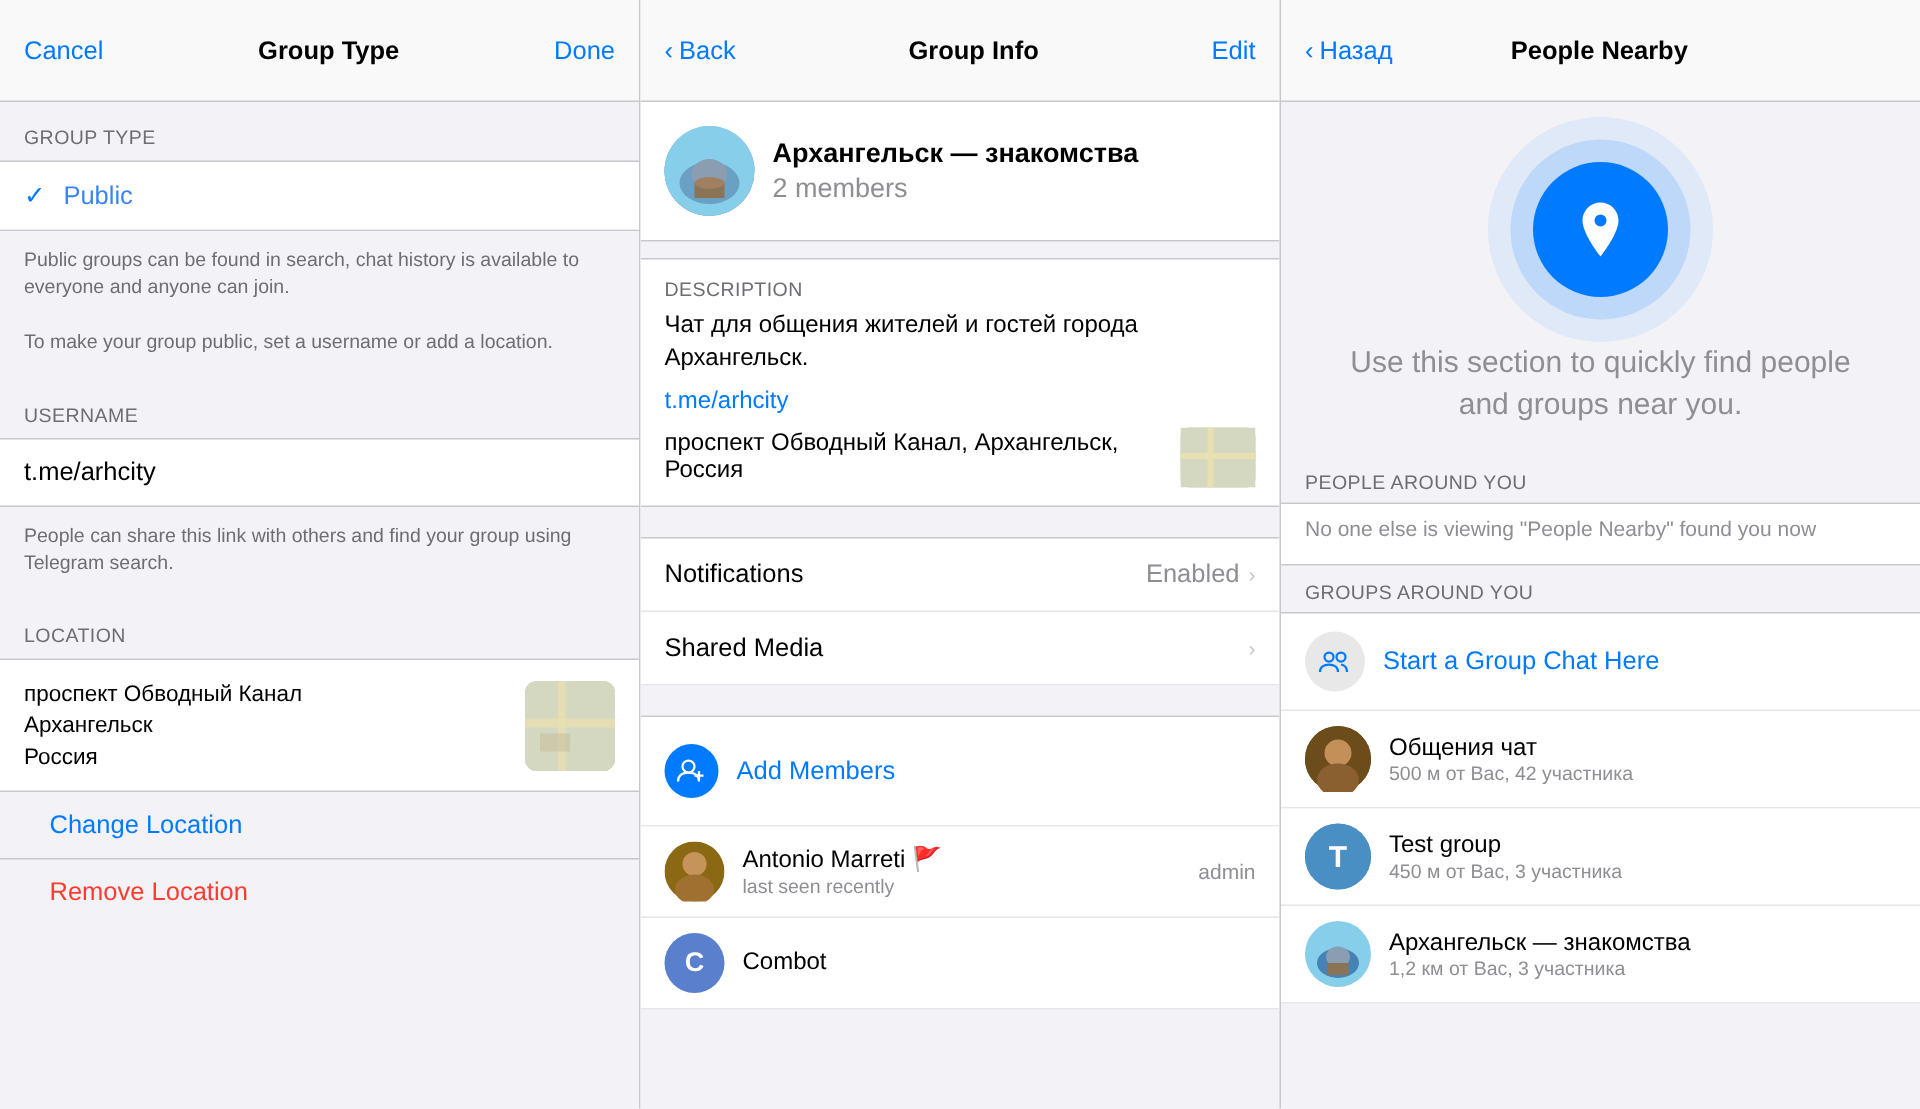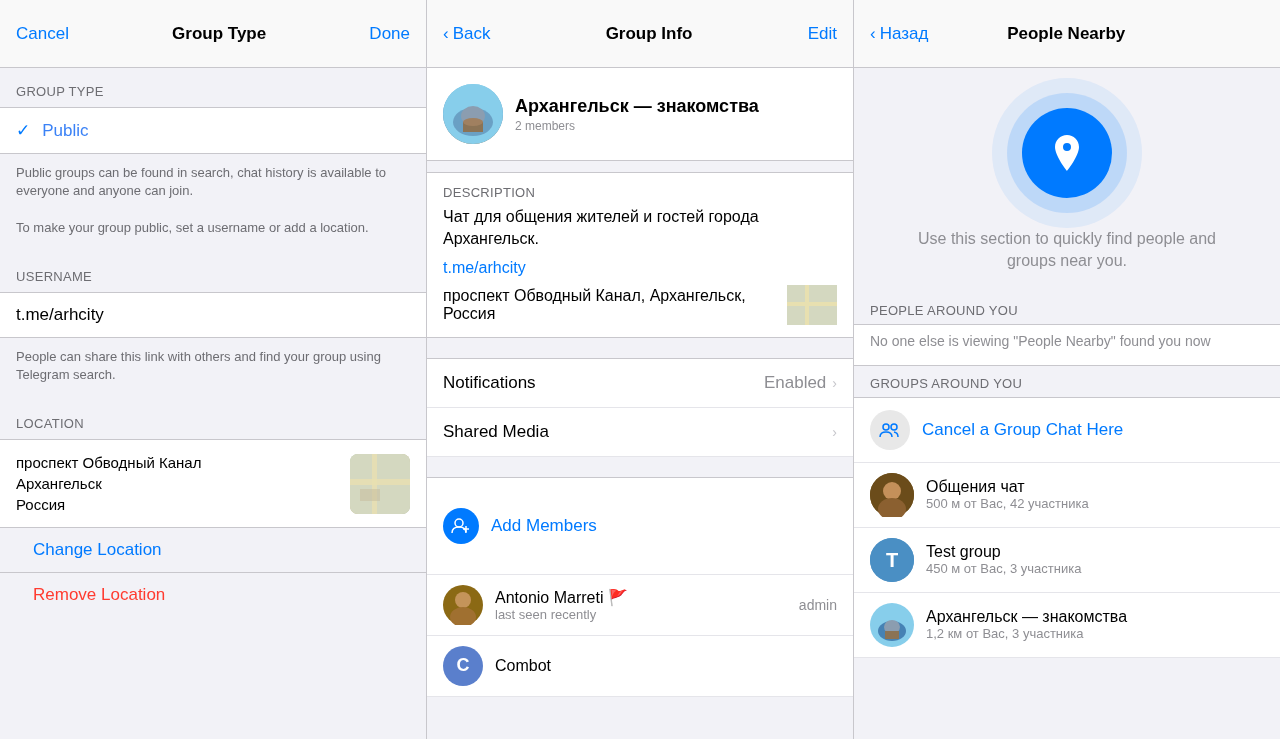--- a/index.html
+++ b/index.html
@@ -38,52 +38,52 @@
     .map-inner { width: 100%; height: 100%; background: linear-gradient(135deg, #c8d8b8 0%, #d4c8a0 50%, #c0c8b0 100%); position: relative; }
 
     .action-btn { padding: 12px 33px; font-size: 17px; color: #007aff; background: none; border: none; cursor: pointer; display: block; text-align: left; width: 100%; }
     .action-btn.red { color: #ff3b30; }
 
     
     .group-header { background: #fff; border-bottom: 1px solid #c8c7cc; padding: 16px; display: flex; align-items: center; gap: 12px; }
     .dome-avatar { width: 60px; height: 60px; border-radius: 50%; background: linear-gradient(180deg, #87ceeb 0%, #4682b4 50%, #8b7355 100%); }
 
     .group-name { font-size: 18px; font-weight: 600; color: #000; }
-    .group-members { font-size: 12px; color: #8e8e93; margin-top: 2px; }
+    .group-members { font-size: 18px; color: #8e8e93; margin-top: 2px; }
 
     .desc-section { background: #fff; border-top: 1px solid #c8c7cc; border-bottom: 1px solid #c8c7cc; padding: 12px 16px; margin-top: 11px; }
     .desc-label { font-size: 13px; color: #6d6d72; text-transform: uppercase; letter-spacing: 0.3px; margin-bottom: 6px; }
     .desc-text { font-size: 16px; color: #000; line-height: 1.4; margin-bottom: 8px; }
     .desc-link { font-size: 16px; color: #007aff; margin-bottom: 8px; }
     .desc-location { display: flex; justify-content: space-between; align-items: center; }
     .desc-location-text { font-size: 16px; color: #000; }
     .desc-location-map { width: 50px; height: 40px; background: linear-gradient(135deg, #c8d8b8 0%, #d4c8a0 100%); border-radius: 6px; }
 
     .settings-row { display: flex; align-items: center; justify-content: space-between; padding: 14px 16px; background: #fff; border-bottom: 1px solid #e5e5ea; }
     .settings-row-label { font-size: 17px; color: #000; }
     .settings-row-value { display: flex; align-items: center; gap: 6px; color: #8e8e93; font-size: 17px; }
     .chevron { color: #c7c7cc; font-size: 14px; }
 
-    .add-members-row { display: flex; align-items: center; gap: 12px; padding: 30px 16px; background: #fff; border-top: 1px solid #c8c7cc; border-bottom: 1px solid #e5e5ea; cursor: pointer; }
+    .add-members-row { display: flex; align-items: center; gap: 12px; padding: 18px 16px; background: #fff; border-top: 1px solid #c8c7cc; border-bottom: 1px solid #e5e5ea; cursor: pointer; }
     .add-icon { width: 36px; height: 36px; border-radius: 50%; background: #007aff; display: flex; align-items: center; justify-content: center; color: white; font-size: 18px; }
     .add-members-label { font-size: 17px; color: #007aff; }
 
     .member-row { display: flex; align-items: center; gap: 12px; padding: 10px 16px; background: #fff; border-bottom: 1px solid #e5e5ea; }
     .member-avatar { width: 40px; height: 40px; border-radius: 50%; flex-shrink: 0; }
     .member-info { flex: 1; }
     .member-name { font-size: 16px; color: #000; font-weight: 500; }
     .member-status { font-size: 13px; color: #8e8e93; }
     .member-role { font-size: 14px; color: #8e8e93; }
 
     
     .nearby-icon-container { display: flex; justify-content: center; padding: 40px 20px 20px; }
     .location-icon { width: 90px; height: 90px; border-radius: 50%; background: #007aff; display: flex; align-items: center; justify-content: center; box-shadow: 0 0 0 15px rgba(0,122,255,0.15), 0 0 0 30px rgba(0,122,255,0.08); }
     .location-icon svg { fill: white; }
 
-    .nearby-subtitle { text-align: center; color: #8e8e93; font-size: 16px; padding: 10px 40px 20px; line-height: 1.4; }
+    .nearby-subtitle { text-align: center; color: #8e8e93; font-size: 20px; padding: 10px 40px 20px; line-height: 1.4; }
     .nearby-section-header { font-size: 13px; color: #6d6d72; text-transform: uppercase; padding: 10px 16px 6px; letter-spacing: 0.3px; }
     .nearby-empty { font-size: 14px; color: #8e8e93; padding: 8px 16px 16px; }
 
     .group-chat-row { display: flex; align-items: center; gap: 12px; padding: 12px 16px; background: #fff; border-top: 1px solid #c8c7cc; border-bottom: 1px solid #e5e5ea; cursor: pointer; }
     .group-chat-icon { width: 40px; height: 40px; border-radius: 50%; background: #e8e8e8; display: flex; align-items: center; justify-content: center; font-size: 20px; }
     .group-chat-label { font-size: 17px; color: #007aff; }
 
     .nearby-group-row { display: flex; align-items: center; gap: 12px; padding: 10px 16px; background: #fff; border-bottom: 1px solid #e5e5ea; cursor: pointer; }
     .nearby-group-avatar { width: 44px; height: 44px; border-radius: 50%; flex-shrink: 0; }
     .nearby-group-info { flex: 1; }
@@ -281,21 +281,21 @@
 
     <div class="group-chat-row">
       <div class="group-chat-icon">
         <svg width="24" height="24" viewBox="0 0 24 24">
           <circle cx="8" cy="9" r="3" fill="none" stroke="#007aff" stroke-width="1.5"></circle>
           <path d="M2 19c0-3.3 2.7-5 6-5s6 1.7 6 5" fill="none" stroke="#007aff" stroke-width="1.5"></path>
           <circle cx="16" cy="9" r="3" fill="none" stroke="#007aff" stroke-width="1.5"></circle>
           <path d="M16 14c1.8.3 4 1.4 4 5" fill="none" stroke="#007aff" stroke-width="1.5"></path>
         </svg>
       </div>
-      <span class="group-chat-label">Cancel a Group Chat Here</span>
+      <span class="group-chat-label">Start a Group Chat Here</span>
     </div>
 
     <div class="nearby-group-row">
       <div class="nearby-group-avatar avatar-brown">
         <svg width="44" height="44" viewBox="0 0 44 44">
           <circle cx="22" cy="22" r="22" fill="#6b4c1a"></circle>
           <circle cx="22" cy="18" r="9" fill="#c4905a"></circle>
           <ellipse cx="22" cy="36" rx="14" ry="11" fill="#8b6030"></ellipse>
         </svg>
       </div>

